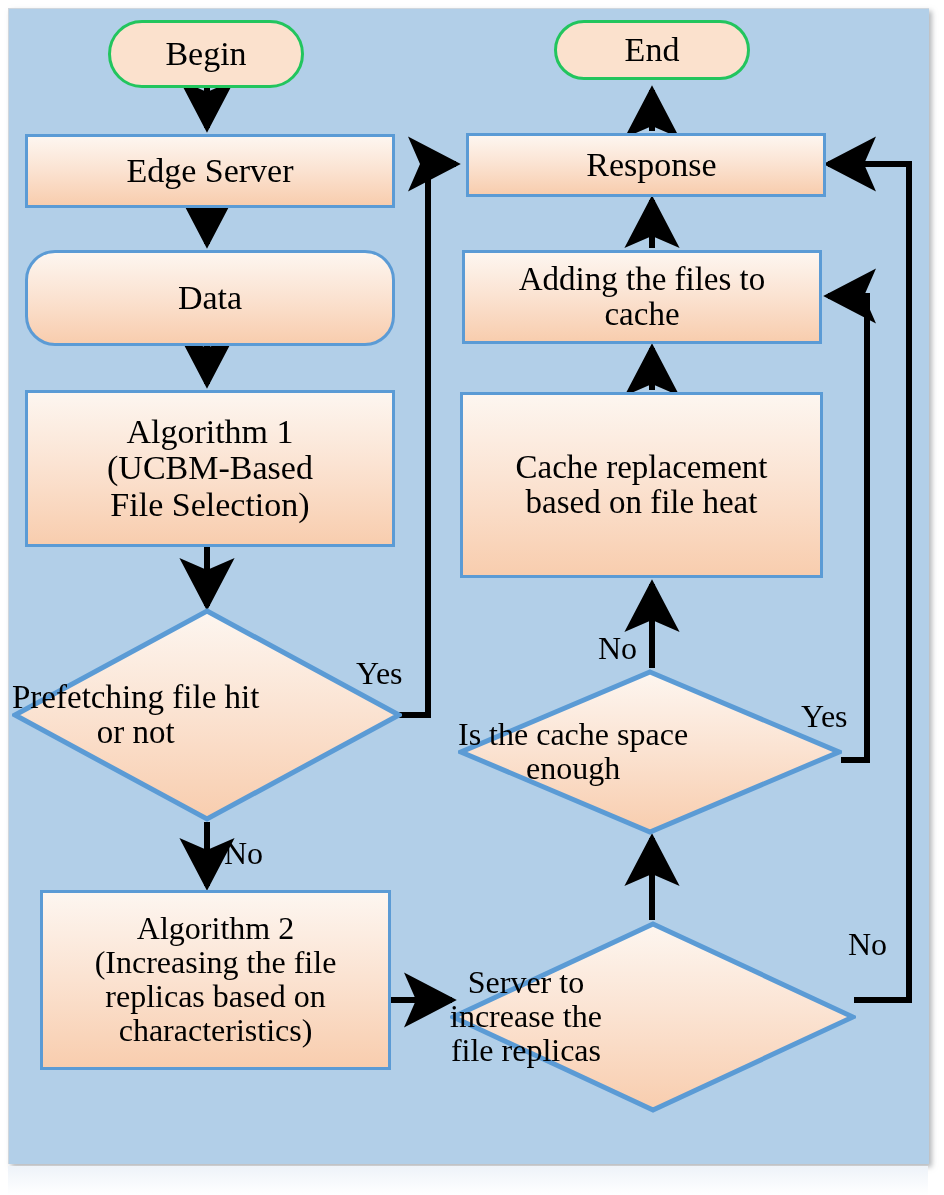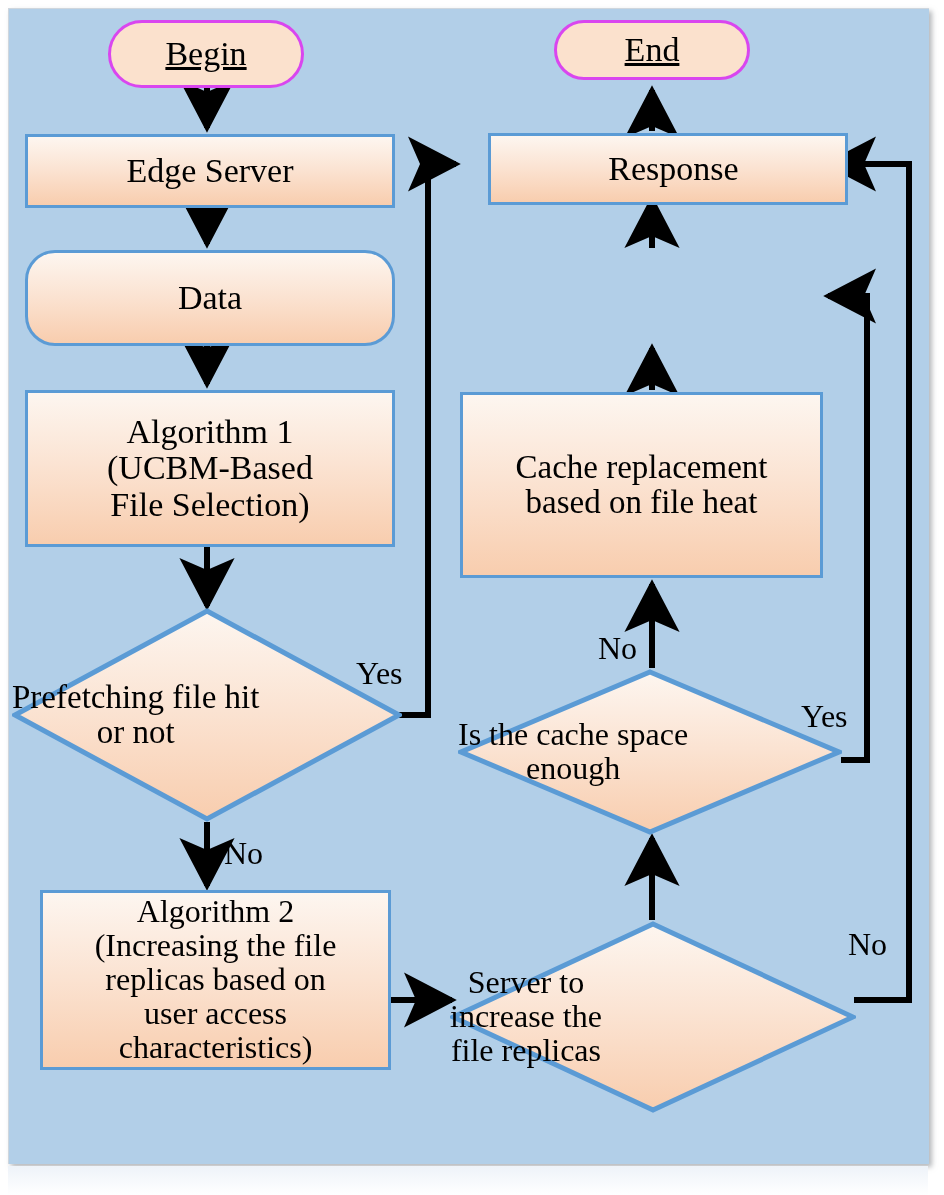--- a/index.html
+++ b/index.html
@@ -49,24 +49,23 @@
     justify-content: center;
     text-align: center;
     color: #000000;
     line-height: 1.06;
   }
   .proc {
     border: 3px solid #5b9bd5;
     background: linear-gradient(to bottom, #fdf6f0 0%, #fbe3d2 48%, #f8cdae 100%);
   }
   .term {
-    border: 3px solid #d946ef;
+    border: 3px solid #22c55e;
     border-radius: 34px;
     background: #fbe1cd;
-    text-decoration: underline;
   }
   .diamond-wrap {
     position: absolute;
   }
   .diamond-wrap svg {
     position: absolute;
     left: 0; top: 0;
   }
   .diamond-label {
     position: absolute;
@@ -174,33 +173,38 @@
         <div>or not</div>
       </div>
     </div>
   </div>
 
   <div class="node proc t32" style="left:40px; top:890px; width:351px; height:180px;">
     <div>
       <div>Algorithm 2</div>
       <div>(Increasing the file</div>
       <div>replicas based on</div>
-      <div>user access</div>
       <div>characteristics)</div>
     </div>
   </div>
 
   <div class="node term t34" style="left:554px; top:20px; width:196px; height:60px;">
     <span>End</span>
   </div>
 
-  <div class="node proc t34" style="left:488px; top:133px; width:360px; height:72px;padding-left:11px;">
+  <div class="node proc t34" style="left:466px; top:133px; width:360px; height:64px;padding-left:11px;">
     <span>Response</span>
   </div>
 
+  <div class="node proc t33" style="left:462px; top:250px; width:360px; height:94px;">
+    <div>
+      <div>Adding the files to</div>
+      <div>cache</div>
+    </div>
+  </div>
 
   <div class="node proc t33" style="left:460px; top:392px; width:363px; height:186px;">
     <div>
       <div>Cache replacement</div>
       <div>based on file heat</div>
     </div>
   </div>
 
   <div class="diamond-wrap" style="left:458px; top:669px; width:384px; height:166px;">
     <svg width="384" height="166" viewBox="0 0 384 166">

